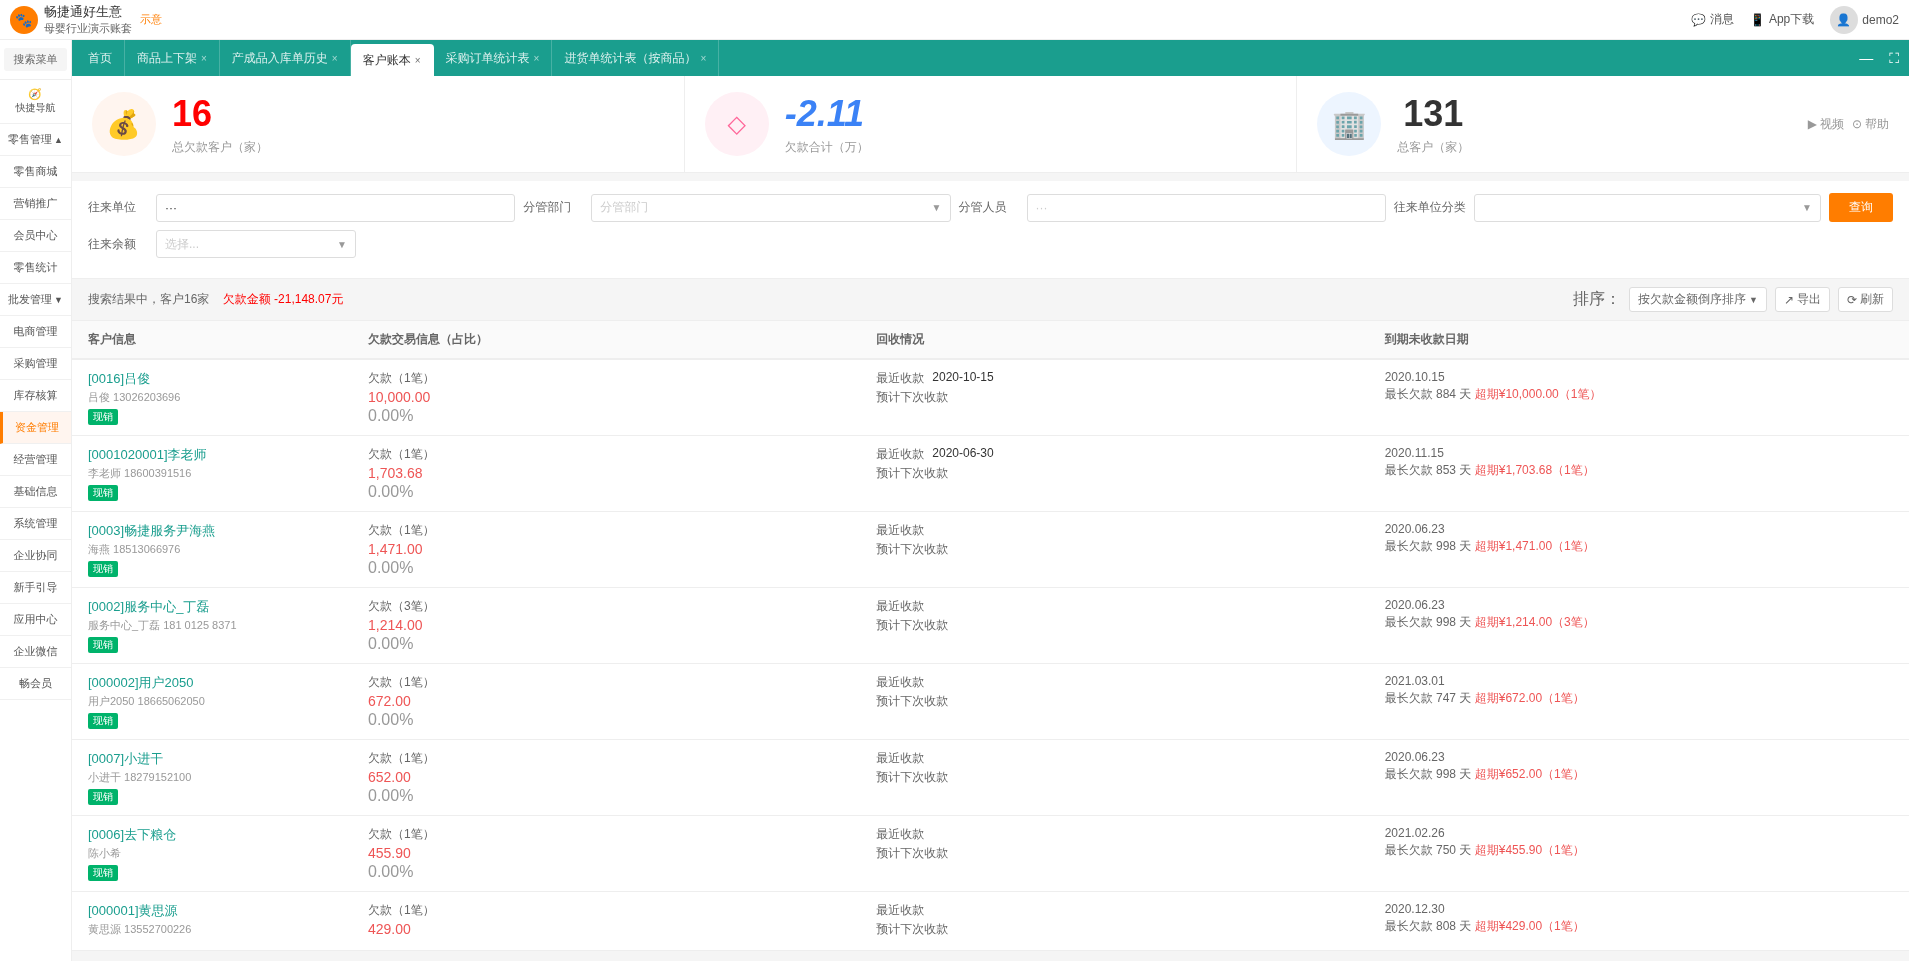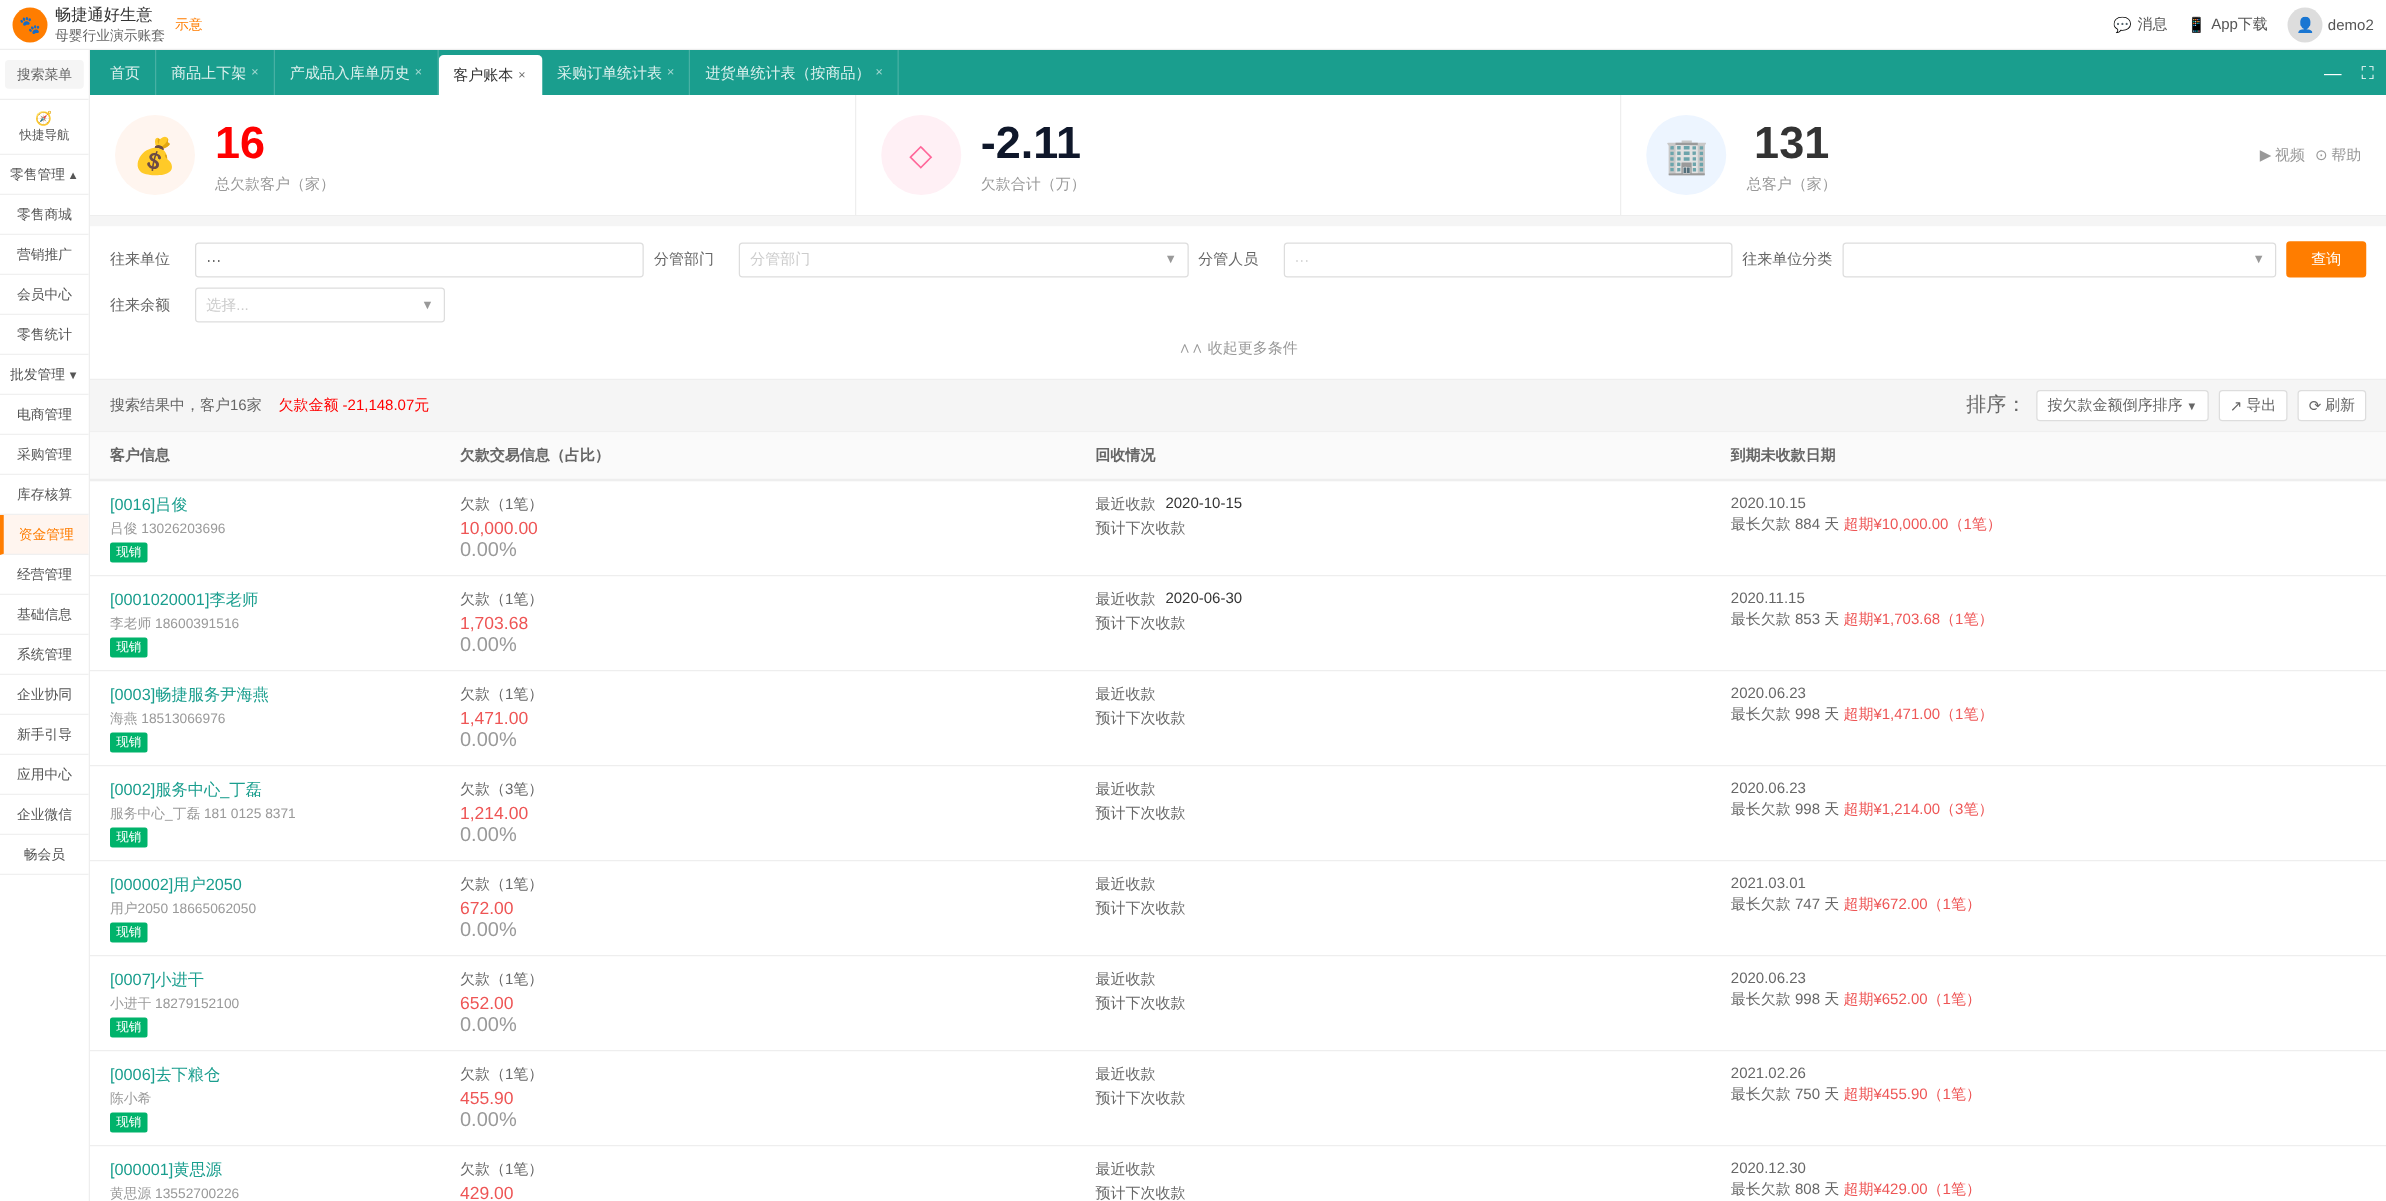--- a/index.html
+++ b/index.html
@@ -47,21 +47,21 @@
     .stats-row { display: flex; background: #fff; border-bottom: 1px solid #eee; }
     .stat-card { flex: 1; padding: 16px 20px; display: flex; align-items: center; gap: 16px; border-right: 1px solid #eee; }
     .stat-card:last-child { border-right: none; }
     .stat-icon { width: 64px; height: 64px; border-radius: 50%; display: flex; align-items: center; justify-content: center; font-size: 28px; flex-shrink: 0; }
     .stat-icon.orange { background: #fff5ef; color: #ff9c3c; }
     .stat-icon.pink { background: #fff0f5; color: #ff6699; }
     .stat-icon.blue { background: #edf5ff; color: #6699cc; }
     .stat-value { font-size: 36px; font-weight: bold; }
     .stat-value.red { color: #f00; }
     .stat-value.dark { color: #333; font-weight: 900; text-align: center; }
-    .stat-value.negative { color: #0f172a; }
+    .stat-value.negative { color: #3b82f6; font-style: italic; }
     .stat-label { font-size: 12px; color: #999; margin-top: 4px; }
     .stat-card-right { margin-left: auto; }
     .stat-help-btns { display: flex; gap: 8px; font-size: 12px; color: #999; }
     .stat-help-btn { display: flex; align-items: center; gap: 3px; cursor: pointer; }
     
     
     .filter-area { background: #fff; padding: 12px 16px; border-bottom: 1px solid #eee; margin-top: 8px; }
     .filter-row { display: flex; align-items: center; gap: 8px; margin-bottom: 8px; flex-wrap: wrap; }
     .filter-item { display: flex; align-items: center; gap: 8px; flex: 1; min-width: 200px; }
     .filter-label { font-size: 12px; color: #666; white-space: nowrap; min-width: 60px; }
@@ -305,26 +305,20 @@
         </div>
         <div class="filter-row">
           <div class="filter-item">
             <span class="filter-label">往来余额</span>
             <div class="filter-input" style="justify-content:space-between; max-width:200px;">
               <span style="color:#ccc;">选择...</span>
               <span style="color:#999;font-size:10px;">▼</span>
             </div>
           </div>
         </div>
-        <div class="collapse-row">
-          <button class="collapse-btn">
-            <span>∧∧</span>
-            <span>收起更多条件</span>
-          </button>
-        </div>
       </div>
 
       <div class="results-bar">
         <div style="font-size:12px;color:#666;">
           <span>搜索结果中，客户16家</span>
           &nbsp;&nbsp;
           <span style="color:#f00;">欠款金额 -21,148.07元</span>
         </div>
         <div class="results-actions">
           <span style="font-size:16px;color:#666;">排序：</span>

